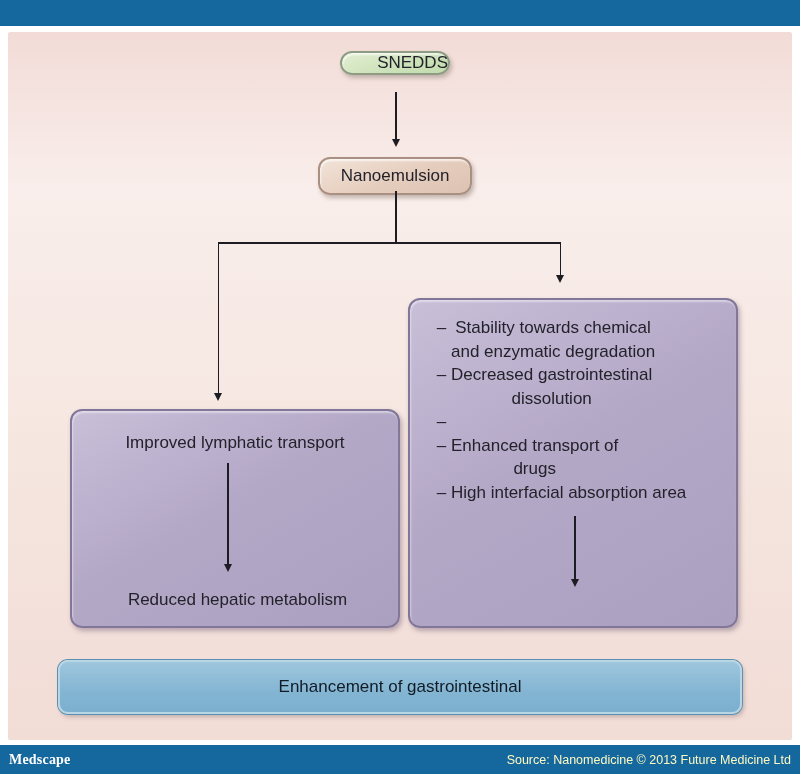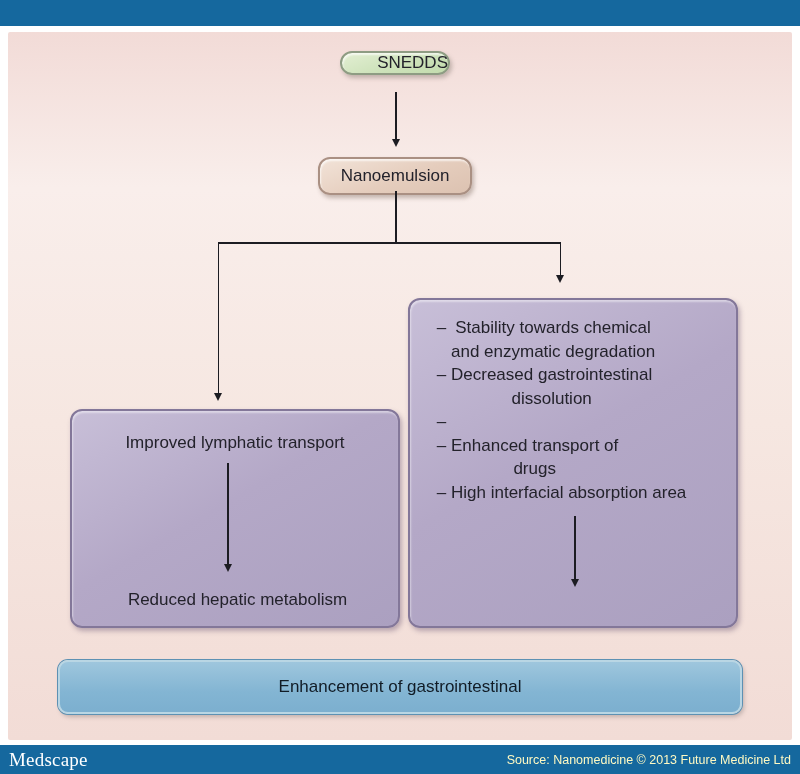--- a/index.html
+++ b/index.html
@@ -18,21 +18,21 @@
   }
   .footer-bar {
     position: absolute; left: 0; top: 745px; width: 800px; height: 29px;
     background: #15689e;
     display: flex; align-items: center; justify-content: space-between;
     padding: 0 9px; box-sizing: border-box;
   }
   .brand {
     color: #ffffff;
     font-family: "Liberation Serif", serif;
-    font-size: 19px; font-weight: 400; letter-spacing: 0.2px;
+    font-size: 14px; font-weight: 700; letter-spacing: 0.2px;
   }
   .source { color: #fef9c3; font-size: 12.5px; }
 
   
   .panel {
     position: absolute; left: 8px; top: 32px; width: 784px; height: 708px;
     background: linear-gradient(180deg, #f2dbd7 0%, #f9eeeb 22%, #f6e7e1 55%, #f2dcd6 100%);
     border-radius: 2px;
   }
 

